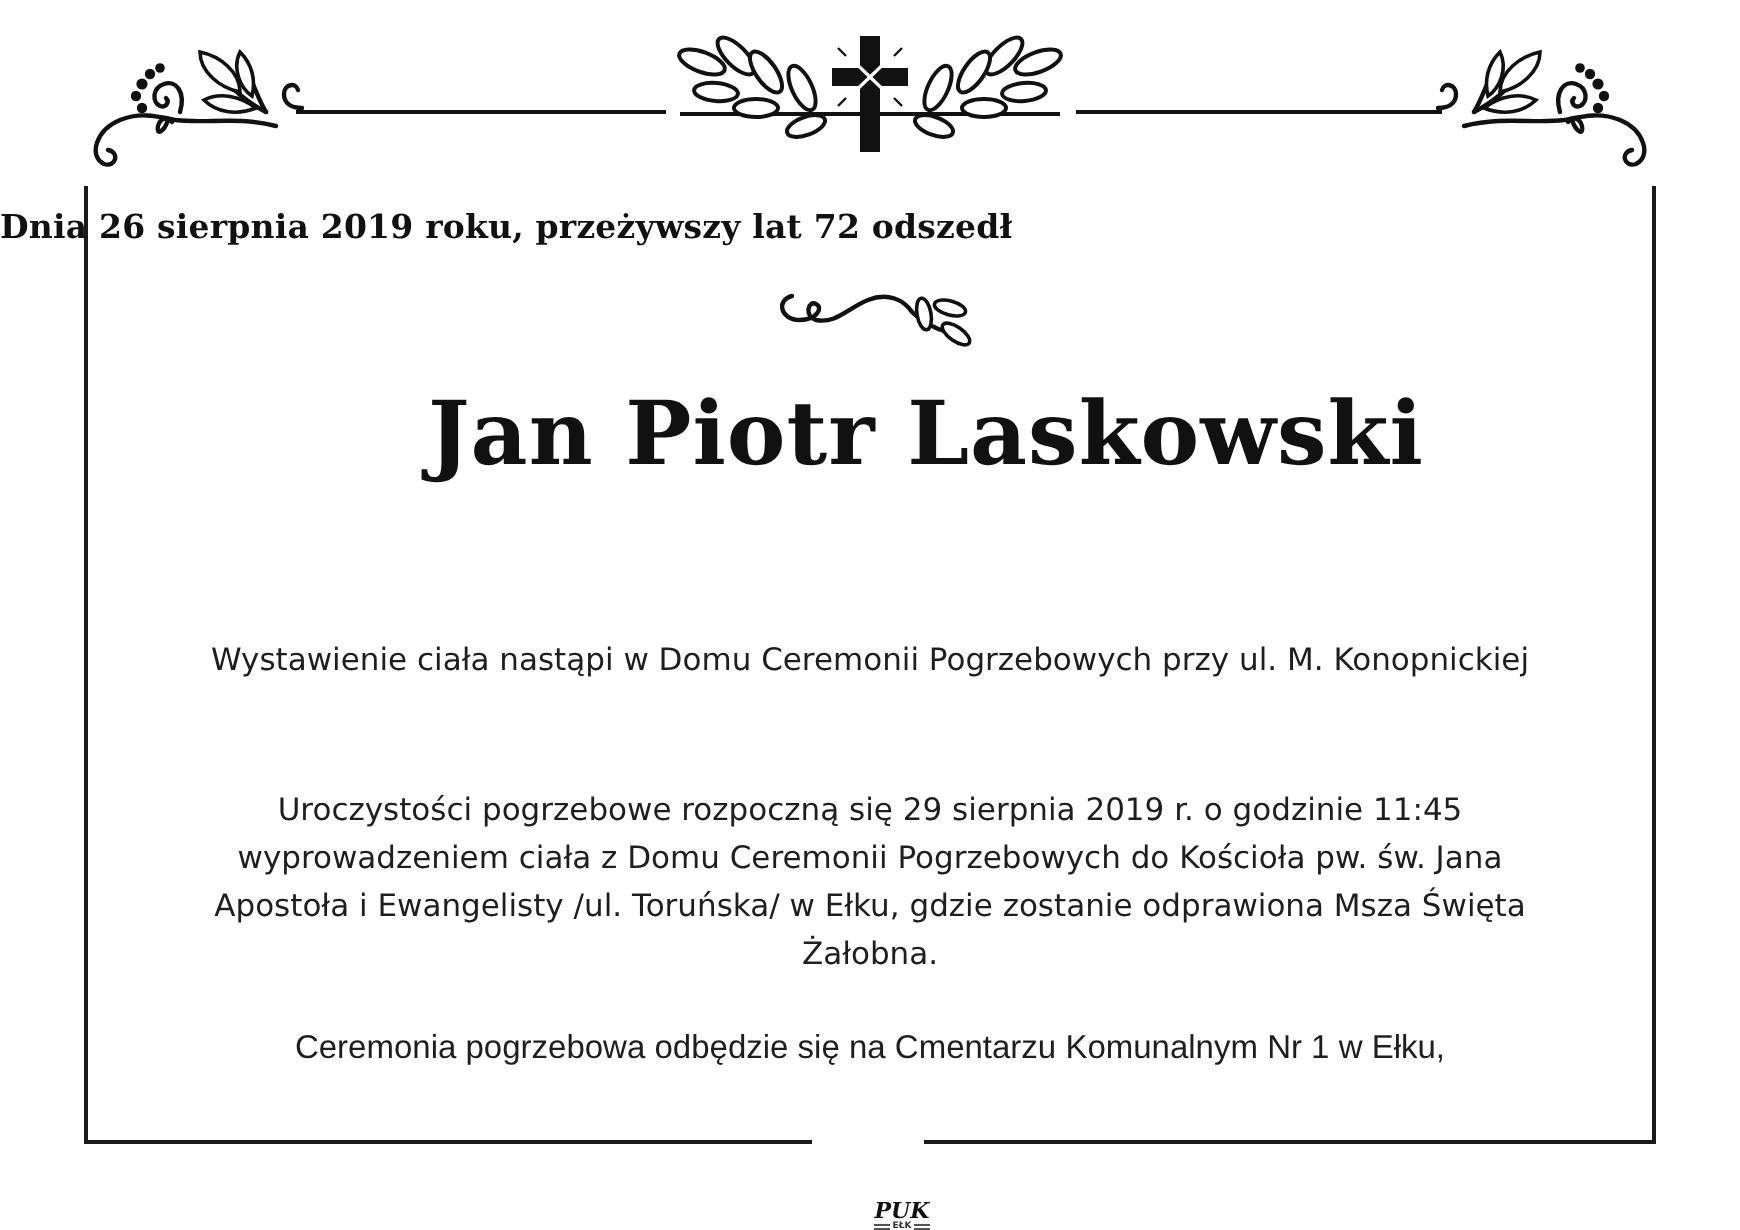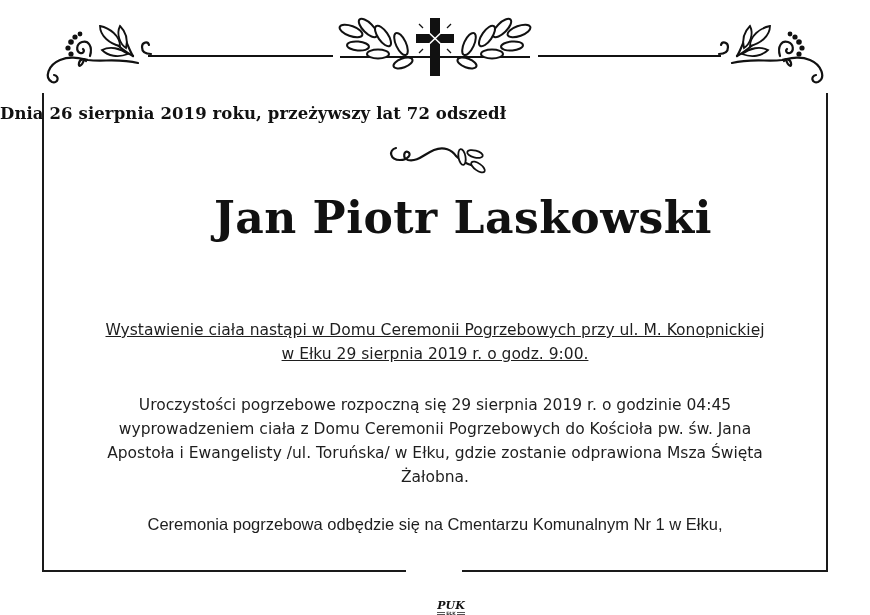--- a/index.html
+++ b/index.html
@@ -7,21 +7,21 @@
   .frame-left { position:absolute; left:42px; top:93px; width:2px; height:478px; background:#1a1a1a; }
   .frame-right { position:absolute; left:826px; top:93px; width:2px; height:478px; background:#1a1a1a; }
   .frame-bottom-l { position:absolute; left:42px; top:570px; width:364px; height:2px; background:#1a1a1a; }
   .frame-bottom-r { position:absolute; left:462px; top:570px; width:366px; height:2px; background:#1a1a1a; }
   .top-line-l { position:absolute; left:148px; top:55px; width:185px; height:2px; background:#111; }
   .top-line-r { position:absolute; left:538px; top:55px; width:183px; height:2px; background:#111; }
   svg { position:absolute; overflow:visible; }
   .intro { position:absolute; left:0; width:870px; top:104px; font-family:"DejaVu Serif", serif; font-weight:bold; font-size:16.5px; color:#111; letter-spacing:0.1px; }
   .name { position:absolute; left:0; width:870px; top:192px; text-align:center; font-family:"DejaVu Serif", serif; font-weight:bold; font-size:44px; color:#111; letter-spacing:0.5px;padding-left:28px; }
   .para { position:absolute; left:60px; width:750px; text-align:center; font-family:"DejaVu Sans", sans-serif; font-size:15.5px; line-height:24px; color:#1e1e1e; }
-  .p1 { top:318px;text-decoration:underline; }
+  .p1 { top:318px; }
   .p2 { top:393px; }
   .p3 { top:512px; font-family:Liberation Sans, sans-serif; font-size:16.5px; }
   .logo { position:absolute; left:428px; top:561px; width:46px; text-align:center;margin-top:39px; }
   .logo-main { font-family:"DejaVu Serif", serif; font-weight:bold; font-style:italic; font-size:11px; color:#111; line-height:11px; display:block; }
   .logo-sub { display:flex; align-items:center; justify-content:center; gap:1px; font-family:"DejaVu Sans", sans-serif; font-size:4.5px; font-weight:bold; color:#333; line-height:6px; }
   .logo-bars { width:8px; height:4px; border-top:1px solid #555; border-bottom:1px solid #555; box-sizing:border-box; position:relative; }
   .logo-bars::after { content:""; position:absolute; left:0; right:0; top:1px; height:1px; background:#555; }
 </style>
 </head>
 <body>
@@ -134,25 +134,24 @@
     <ellipse cx="76" cy="17" rx="3.5" ry="8" transform="rotate(-10 76 17)"></ellipse>
     <ellipse cx="89" cy="14" rx="8" ry="3.5" transform="rotate(15 89 14)"></ellipse>
     <ellipse cx="92" cy="27" rx="8" ry="3.5" transform="rotate(35 92 27)"></ellipse>
   </g>
 </svg>
 
 <div class="name">Jan Piotr Laskowski</div>
 
 <div class="para p1">
   <div>Wystawienie ciała nastąpi w Domu Ceremonii Pogrzebowych przy ul. M. Konopnickiej</div>
-  <div>w Ełku 29 sierpnia 2019 r. o godz. 9:00.</div>
 </div>
 
 <div class="para p2">
-  <div>Uroczystości pogrzebowe rozpoczną się 29 sierpnia 2019 r. o godzinie 04:45</div>
+  <div>Uroczystości pogrzebowe rozpoczną się 29 sierpnia 2019 r. o godzinie 11:45</div>
   <div>wyprowadzeniem ciała z Domu Ceremonii Pogrzebowych do Kościoła pw. św. Jana</div>
   <div>Apostoła i Ewangelisty /ul. Toruńska/ w Ełku, gdzie zostanie odprawiona Msza Święta</div>
   <div>Żałobna.</div>
 </div>
 
 <div class="para p3">
   <div>Ceremonia pogrzebowa odbędzie się na Cmentarzu Komunalnym Nr 1 w Ełku,</div>
 </div>
 
 <div class="logo">

